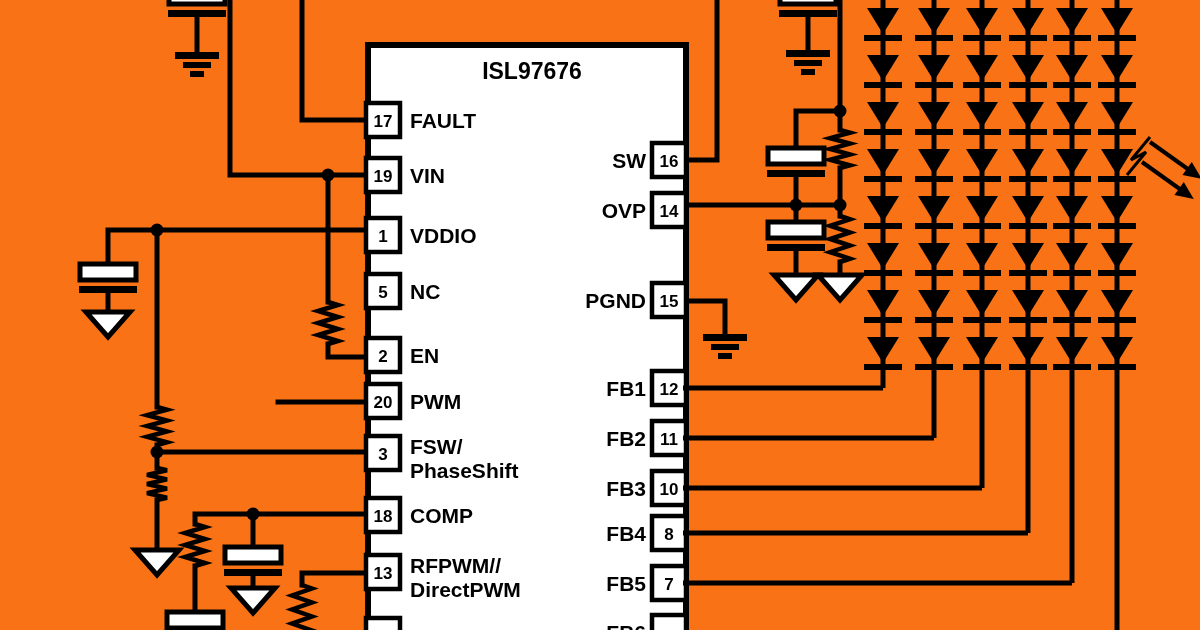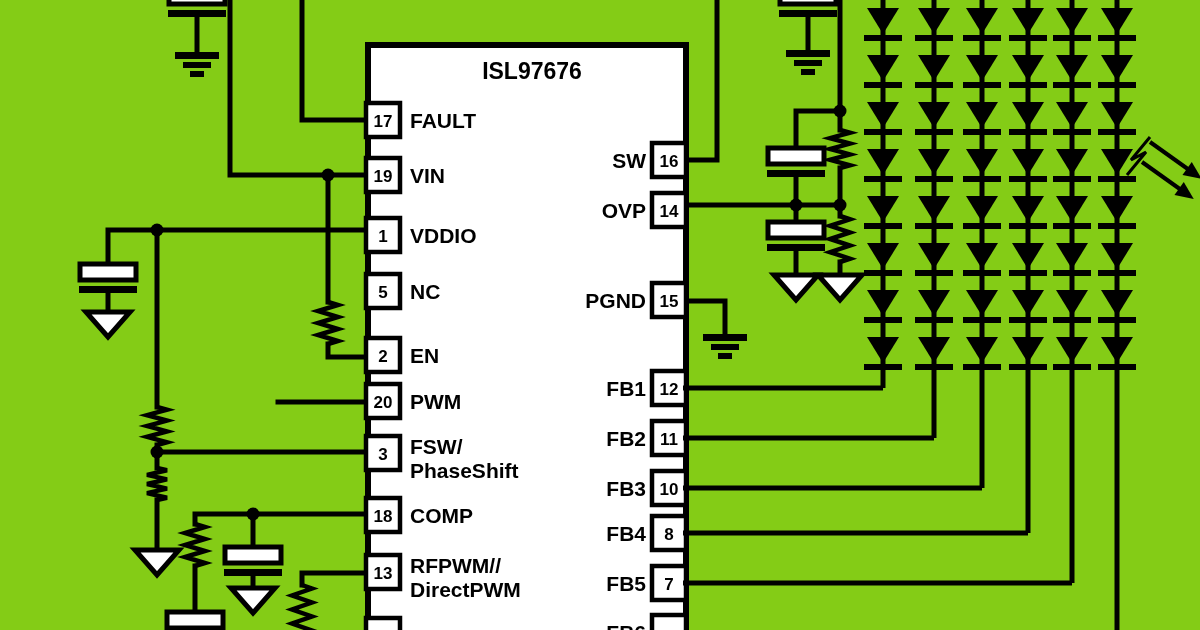--- a/index.html
+++ b/index.html
@@ -1,16 +1,16 @@
 <!DOCTYPE html>
 <html><head>
 <meta charset="utf-8">
 <style>
   html,body{margin:0;padding:0;background:#fff;}
-  #canvas{position:relative;width:1200px;height:630px;background:#84cc16;overflow:hidden;}
+  #canvas{position:relative;width:1200px;height:630px;background:#f97316;overflow:hidden;}
   svg text{font-family:"Liberation Sans", sans-serif;font-weight:bold;fill:#000;}
   svg .ttl{font-size:23px;}
   svg .lbl{font-size:21px;}
   svg .num{font-size:17px;}
 </style>
 </head>
 <body>
 
 <div id="canvas">
   <svg id="schematic" width="1200" height="630" viewBox="0 0 1200 630">

